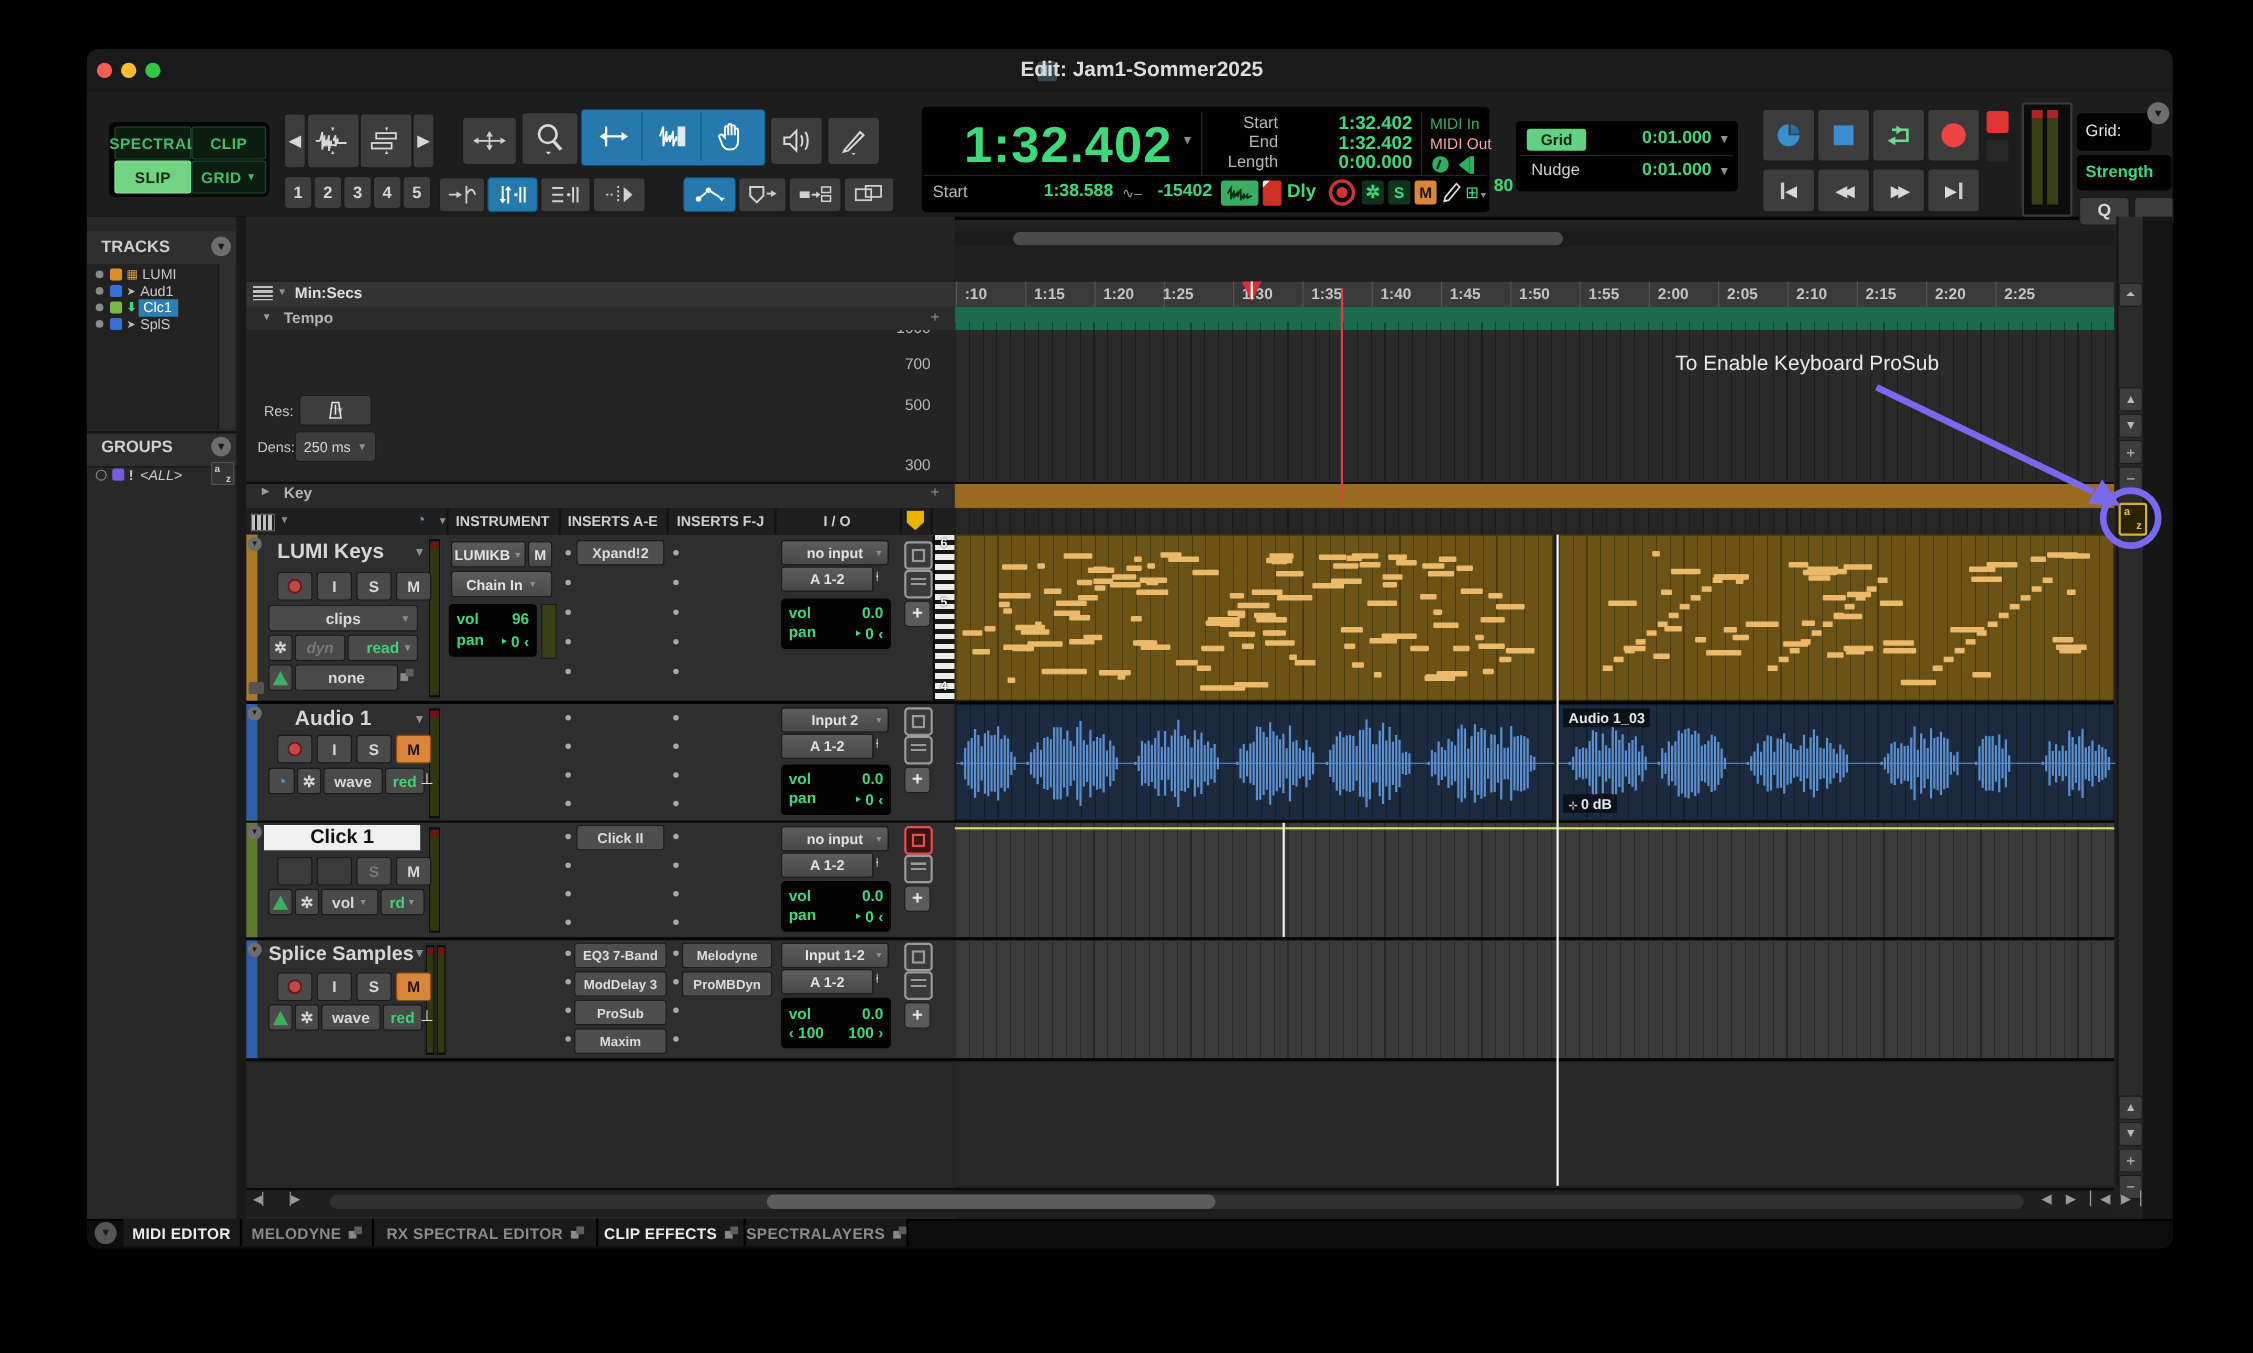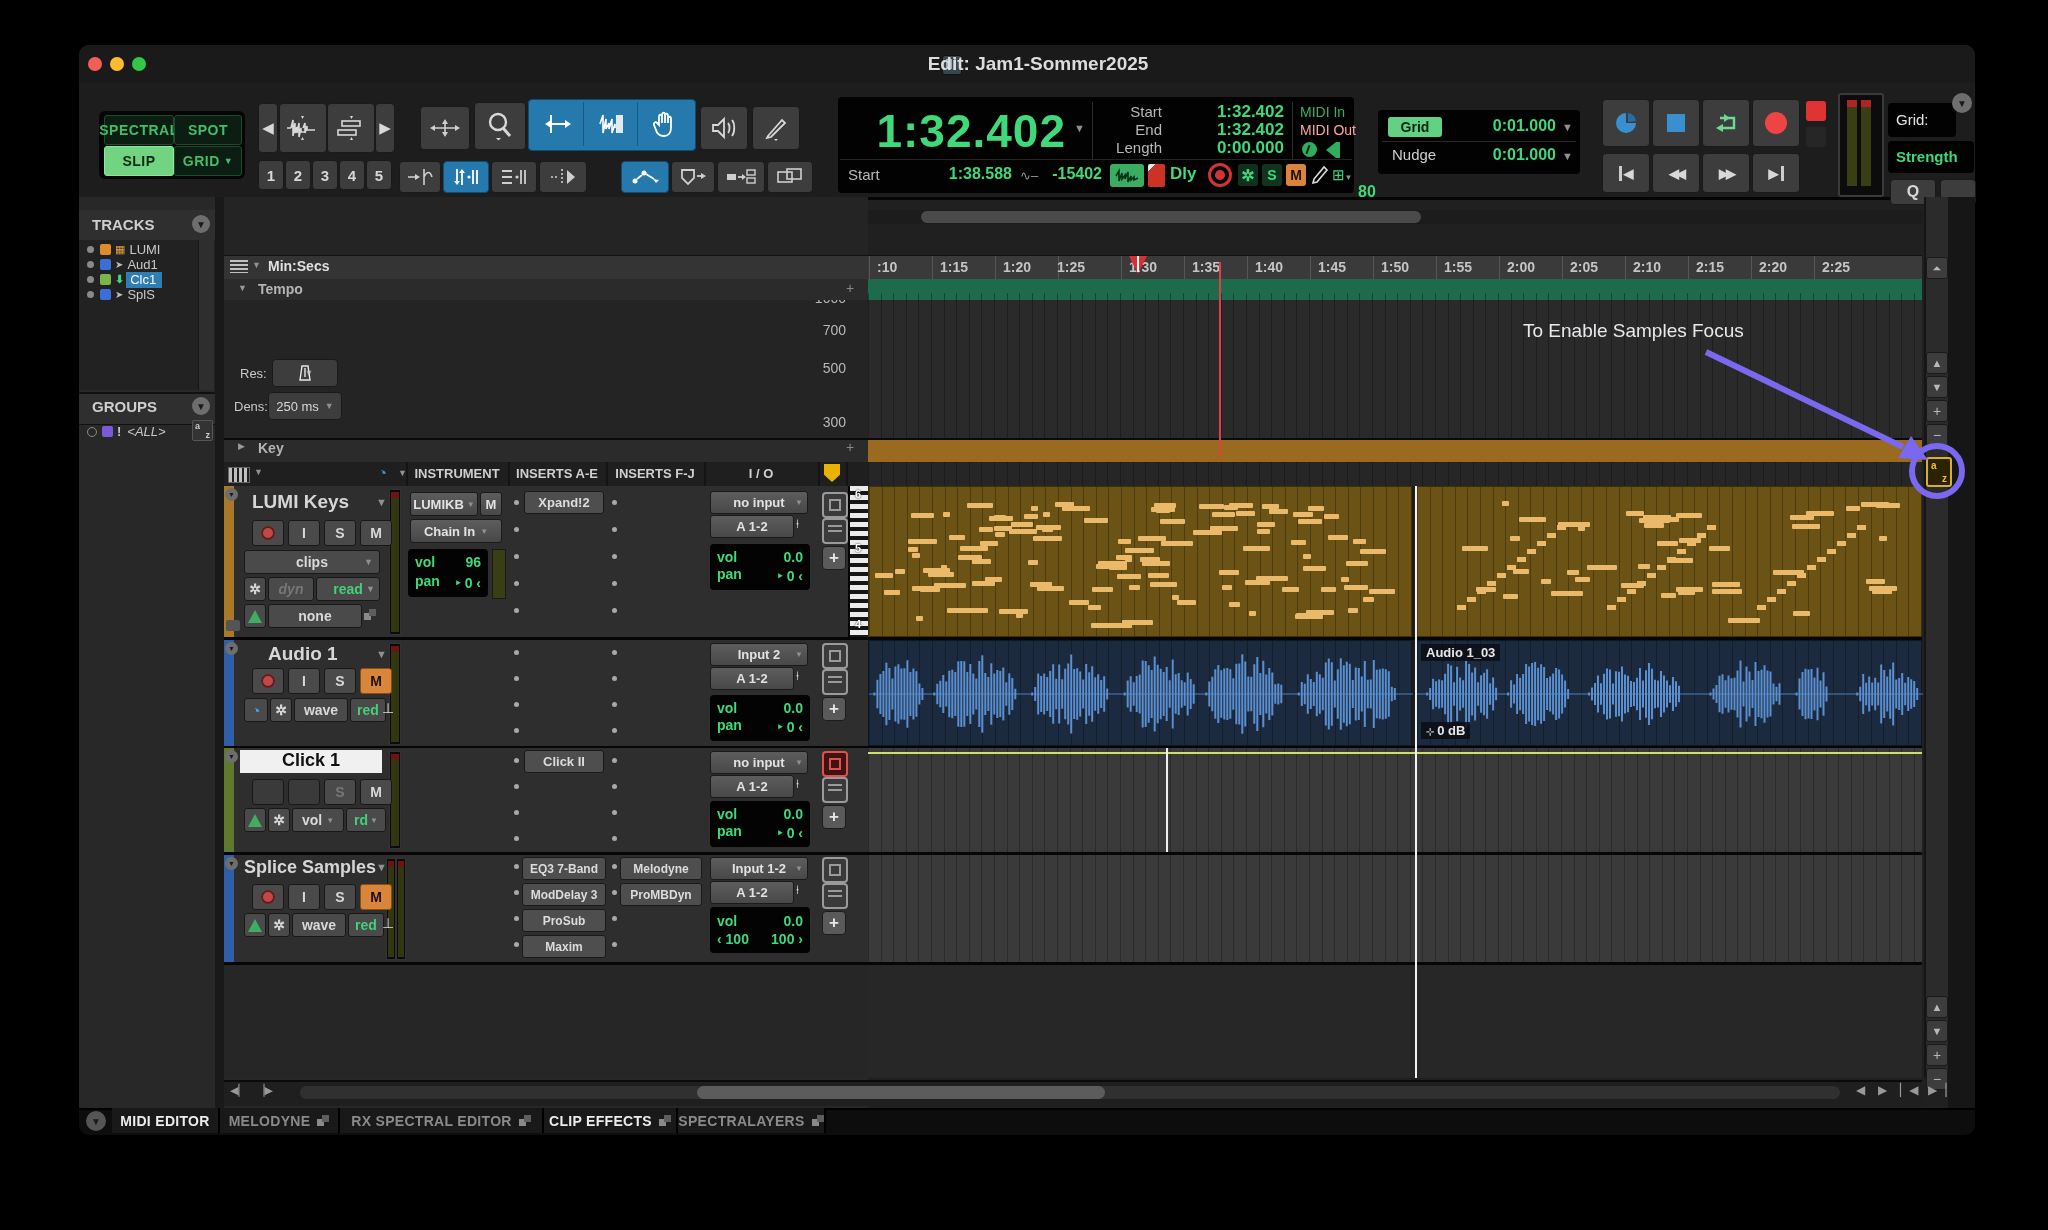--- a/index.html
+++ b/index.html
@@ -79,21 +79,21 @@
     <div class="abs" style="left:3px;top:3px;width:2px;height:10px;background:#9ab;"></div>
     <div class="abs" style="left:7px;top:3px;width:2px;height:10px;background:#9ab;"></div>
     <div class="abs" style="left:11px;top:3px;width:2px;height:10px;background:#9ab;"></div>
   </div>
   <div class="title" style="left:90px;">Edit: Jam1-Sommer2025</div>
 
   <div class="toolbar"></div>
 
   <div class="abs" style="left:99px;top:111px;width:146px;height:68px;background:#060606;border-radius:6px;"></div>
   <div class="mode" style="left:104px;top:115px;width:68px;height:28px;">SPECTRAL</div>
-  <div class="mode" style="left:174px;top:115px;width:66px;height:28px;">SPOT</div>
+  <div class="mode" style="left:174px;top:115px;width:66px;height:28px;">CLIP</div>
   <div class="mode on" style="left:104px;top:146px;width:68px;height:28px;">SLIP</div>
   <div class="mode" style="left:174px;top:146px;width:66px;height:28px;">
       <span>GRID</span>
       <span style="font-size:9px;margin-left:4px;">▼</span>
     </div>
 
   <div class="b" style="left:258px;top:103px;width:18px;height:48px;">◀</div>
   <div class="b" style="left:279px;top:103px;width:46px;height:48px;">
     <svg width="34" height="26" viewBox="0 0 34 26">
         <path d="M1 13h4M5 13l2-8v16l2-13v10l2-6v6l2-10v14l2-9v4h4M17 13l2-5v10l2-7v4h8" stroke="#d8d8d8" stroke-width="1.6" fill="none"></path>
@@ -253,21 +253,21 @@
     </div>
   <div class="abs" style="left:1238px;top:164px;width:20px;height:22px;background:#10301d;border-radius:3px;color:#3fd97c;display:flex;align-items:center;justify-content:center;font-size:16px;font-weight:bold;">✲</div>
   <div class="abs" style="left:1262px;top:164px;width:20px;height:22px;background:#12341f;border-radius:3px;color:#3fd97c;display:flex;align-items:center;justify-content:center;font-size:14px;font-weight:bold;">S</div>
   <div class="abs" style="left:1286px;top:164px;width:20px;height:22px;background:#d9863a;border-radius:3px;color:#201000;display:flex;align-items:center;justify-content:center;font-size:14px;font-weight:bold;">M</div>
   <div class="abs" style="left:1312px;top:165px;">
       <svg width="16" height="18" viewBox="0 0 16 18">
         <path d="M2 14L12 2l3 3L5 17l-4 1z" fill="none" stroke="#ddd" stroke-width="1.6"></path>
       </svg>
     </div>
   <div class="abs" style="left:1332px;top:166px;color:#3fd97c;font-size:15px;">⊞<span class="ddown" style="font-size:8px;">▼</span></div>
-  <div class="abs g" style="left:1358px;top:183px;font-size:16px;font-weight:bold;">80</div>
+  <div class="abs g" style="left:1358px;top:161px;font-size:16px;font-weight:bold;">80</div>
 
   <div class="blackpanel" style="left:1378px;top:110px;width:202px;height:64px;"></div>
   <div class="abs" style="left:1388px;top:117px;width:54px;height:20px;background:#63d183;border-radius:3px;color:#05220e;font-weight:bold;font-size:14px;display:flex;align-items:center;justify-content:center;">Grid</div>
   <div class="abs g" style="left:1452px;top:117px;width:104px;text-align:right;font-size:16px;font-weight:bold;">0:01.000</div>
   <div class="abs ddown" style="left:1562px;top:121px;">▼</div>
   <div class="abs" style="left:1382px;top:141px;width:194px;height:1px;background:#2a2a2a;"></div>
   <div class="abs" style="left:1392px;top:146px;color:#cfcfcf;font-size:15px;">Nudge</div>
   <div class="abs g" style="left:1452px;top:146px;width:104px;text-align:right;font-size:16px;font-weight:bold;">0:01.000</div>
   <div class="abs ddown" style="left:1562px;top:150px;">▼</div>
 
@@ -1016,19 +1016,19 @@
       </span>
     </div>
   <div class="tab" style="left:678px;width:146px;color:#8a8a8a;">
       <span>SPECTRALAYERS</span>
       <span class="wicon">
         <i class="b1"></i>
         <i class="b2"></i>
       </span>
     </div>
 
-  <div class="abs" style="left:1523px;top:320px;font-size:19px;color:#e8e8ec;">To Enable Samples Focus</div>
+  <div class="abs" style="left:1523px;top:320px;font-size:19px;color:#e8e8ec;">To Enable Keyboard ProSub</div>
   <svg width="2048" height="1230" viewBox="0 0 2048 1230" style="left:0;top:0;pointer-events:none;">
     <line x1="1706" y1="352" x2="1903" y2="447" stroke="#7a68ee" stroke-width="6"></line>
     <polygon points="1928,460 1898,458 1911,436" fill="#7a68ee"></polygon>
     <circle cx="1937" cy="471" r="25" fill="none" stroke="#7a68ee" stroke-width="6"></circle>
   </svg>
 </div>
 
 </body></html>

